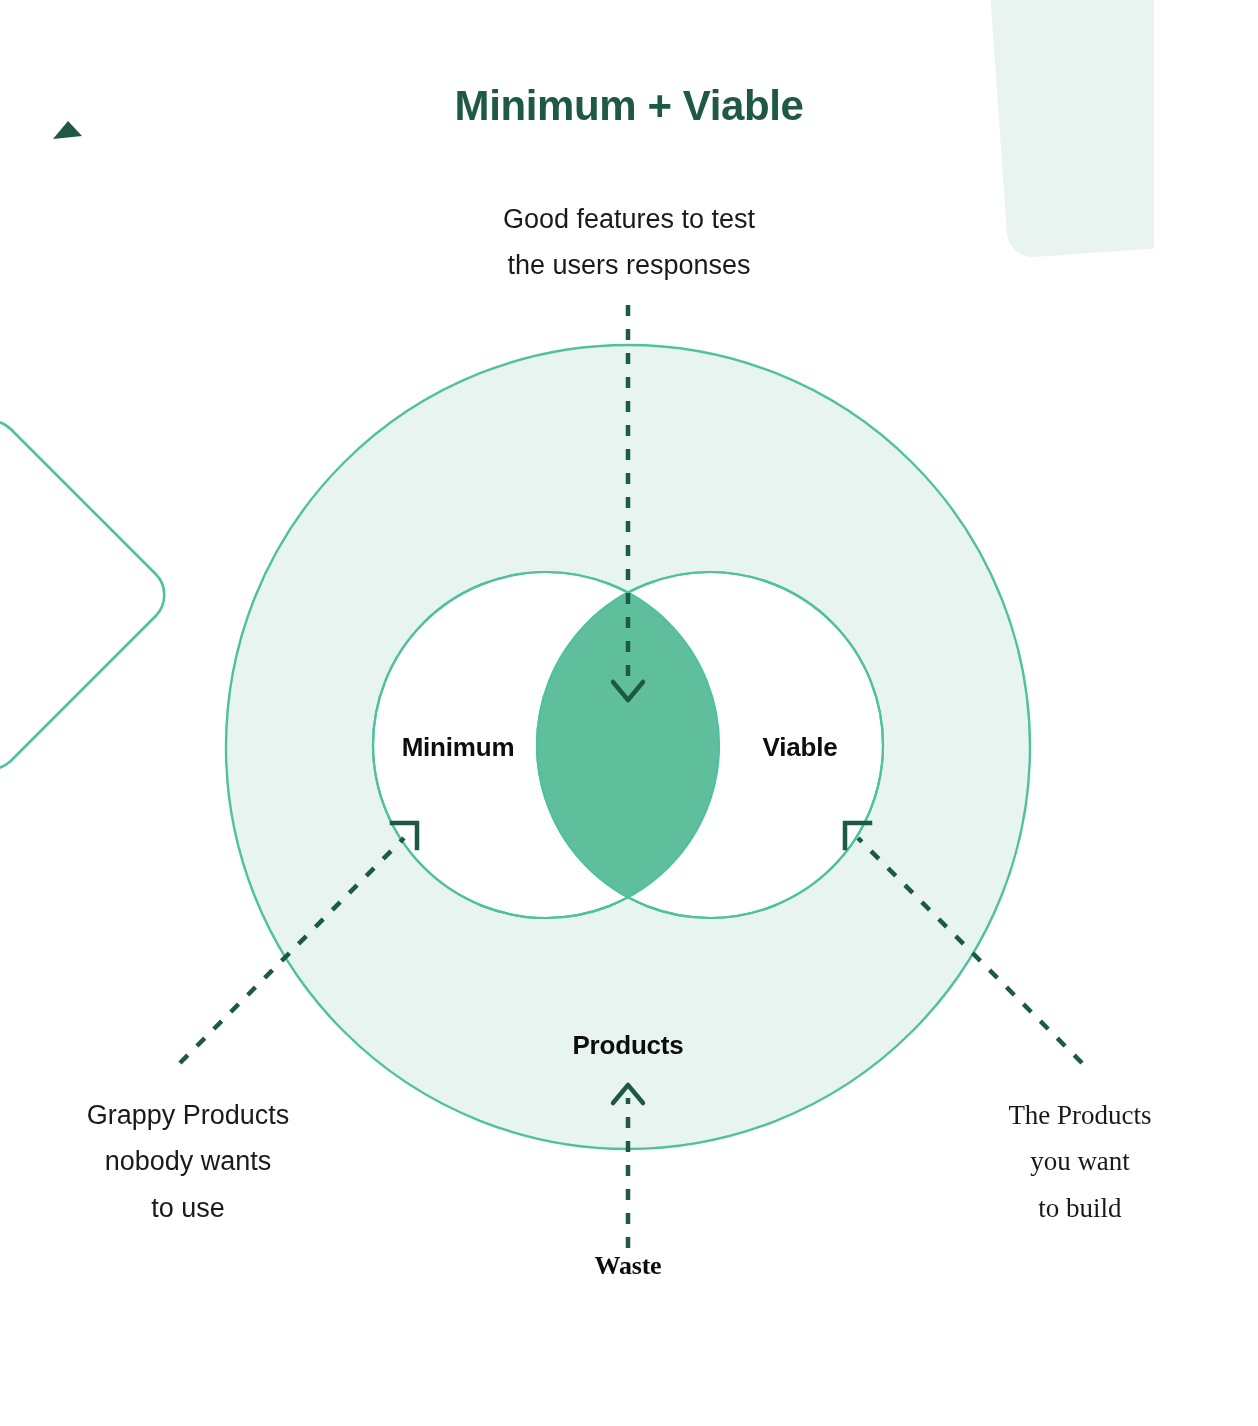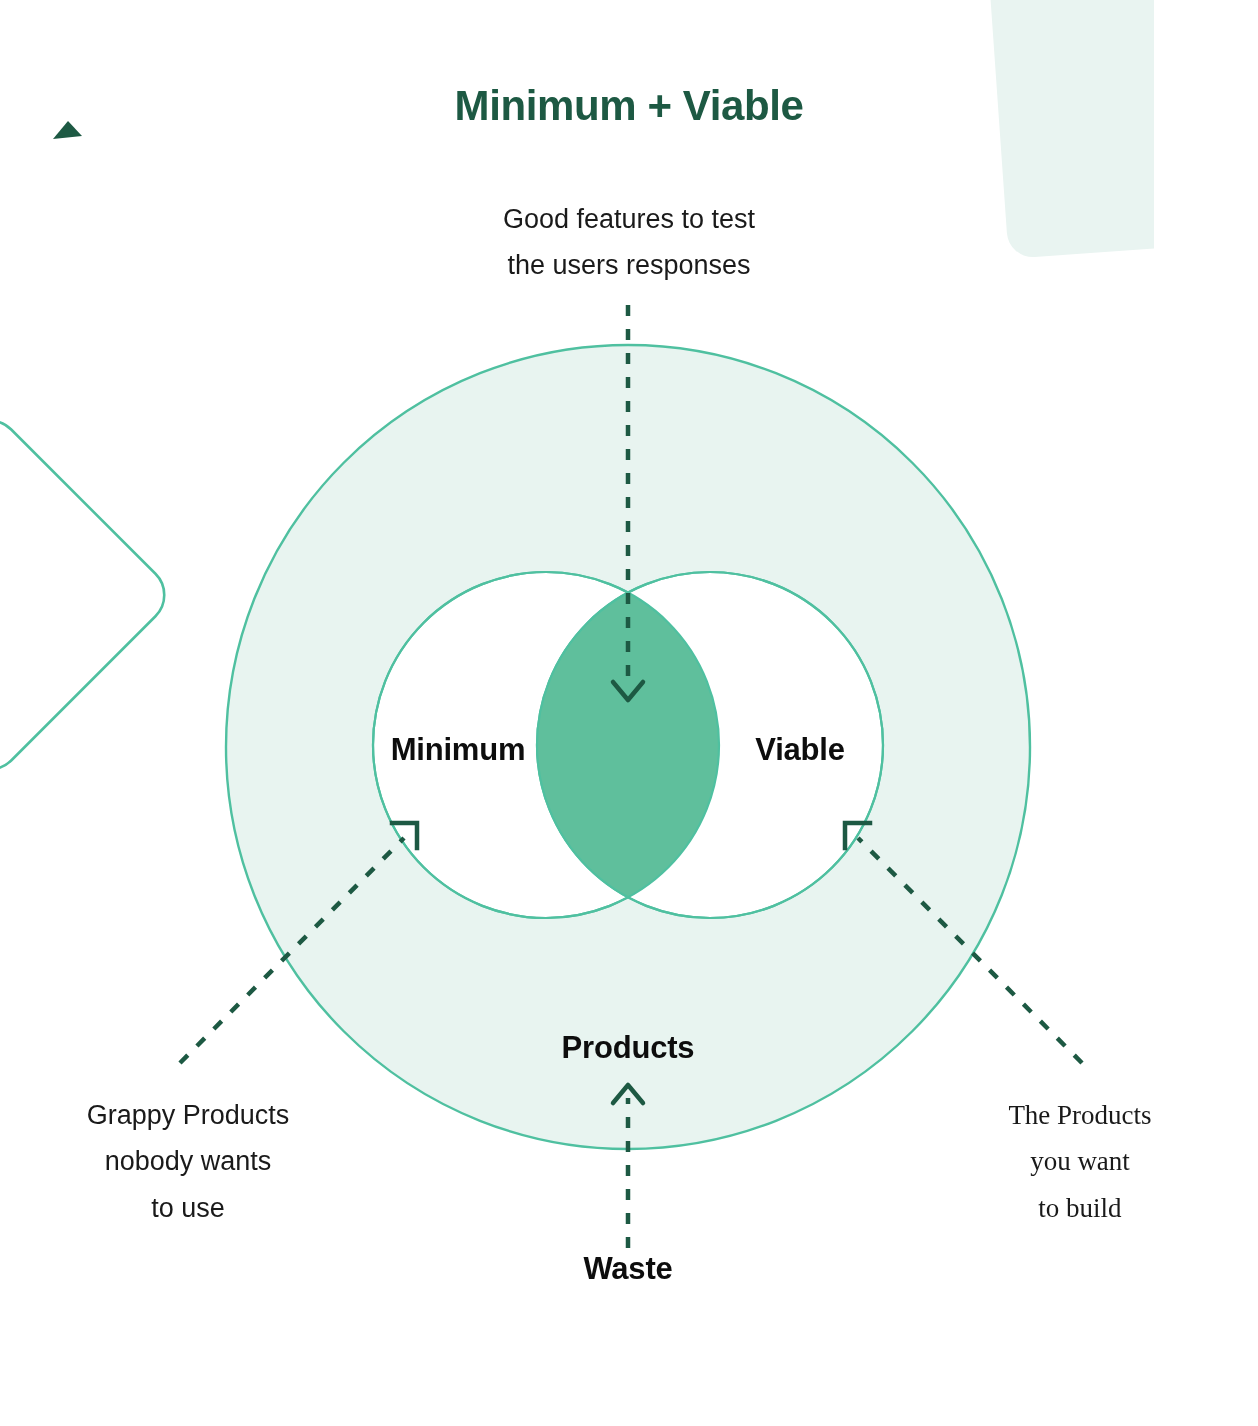--- a/index.html
+++ b/index.html
@@ -77,30 +77,30 @@
   }
   .callout-right {
     left: 945px;
     top: 1092px;
     width: 270px;
     font-family: Liberation Serif, serif;
   }
 
   .venn-label {
     position: absolute;
-    font-size: 31px;
+    font-size: 26px;
     font-weight: 700;
     color: #0d0d0d;
     text-align: center;
     letter-spacing: -0.2px;
   }
   .label-minimum { left: 318px; top: 732px; width: 280px; }
   .label-viable  { left: 660px; top: 732px; width: 280px; }
   .label-products{ left: 488px; top: 1030px; width: 280px; }
-  .label-waste   { left: 488px; top: 1251px; width: 280px; }
+  .label-waste   { left: 488px; top: 1251px; width: 280px; font-family: Liberation Serif, serif; }
 </style>
 </head>
 <body>
 
 <div id="canvas">
 
   <svg class="deco-svg" viewBox="0 0 1258 1426">
 
     <g transform="rotate(-4 1130 130)">
       <rect x="1000" y="-60" width="290" height="310" rx="26" ry="26" fill="#e9f4f1"></rect>

